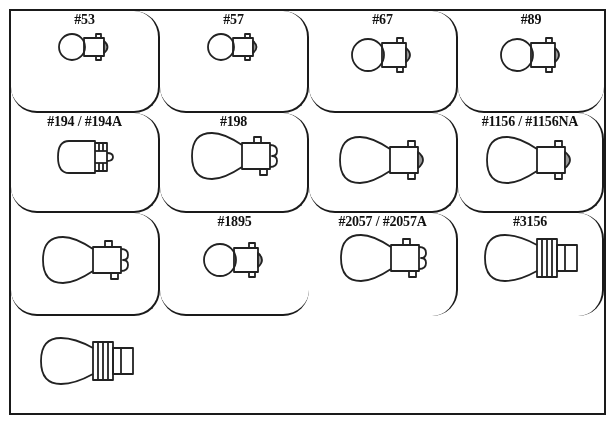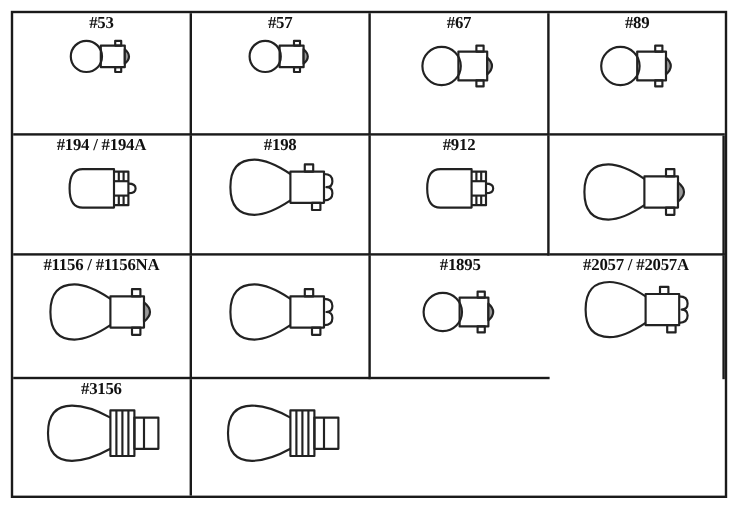--- a/index.html
+++ b/index.html
@@ -6,21 +6,21 @@
   body { width: 613px; height: 424px; position: relative; overflow: hidden; }
   .grid {
     position: absolute; left: 9px; top: 9px; width: 597px; height: 406px;
     box-sizing: border-box; border: 2px solid #1a1a1a;
     display: grid;
     grid-template-columns: 149px 149px 149px 146px;
     grid-template-rows: 102px 100px 103px 97px;
   }
   .cell {
     position: relative; box-sizing: border-box;
-    border-right: 2px solid #1a1a1a; border-bottom: 2px solid #1a1a1a;
+    border-right: 2px solid #1a1a1a; border-bottom: 2px solid #1a1a1a; border-radius: 26px;
   }
   .cell.last-col { border-right: none; text-decoration: underline; }
   .cell.last-row { border-bottom: none; }
   .label {
     position: absolute; top: 1px; left: 0; right: 0; text-align: center;
     font-family: "Liberation Serif", serif; font-weight: bold; font-size: 14px;
     color: #111; letter-spacing: -0.2px; white-space: nowrap;
   }
   .bulb { position: absolute; left: 0; right: 0; top: 18px; display: flex; justify-content: center; }
   svg { overflow: visible; }
@@ -128,28 +128,20 @@
       </div>
   </div>
   <div class="cell">
     <div class="label">#198</div>
     <div class="bulb">
         <svg width="88" height="50">
           <use href="#dual"></use>
         </svg>
       </div>
   </div>
-  <div class="cell">
-    <div class="label">#912</div>
-    <div class="bulb" style="top:26px">
-        <svg width="56" height="36">
-          <use href="#wedge"></use>
-        </svg>
-      </div>
-  </div>
 
   <div class="cell">
     <div class="bulb" style="top:22px">
         <svg width="90" height="50">
           <use href="#single"></use>
         </svg>
       </div>
   </div>
   <div class="cell">
     <div class="label">#1156 / #1156NA</div>

